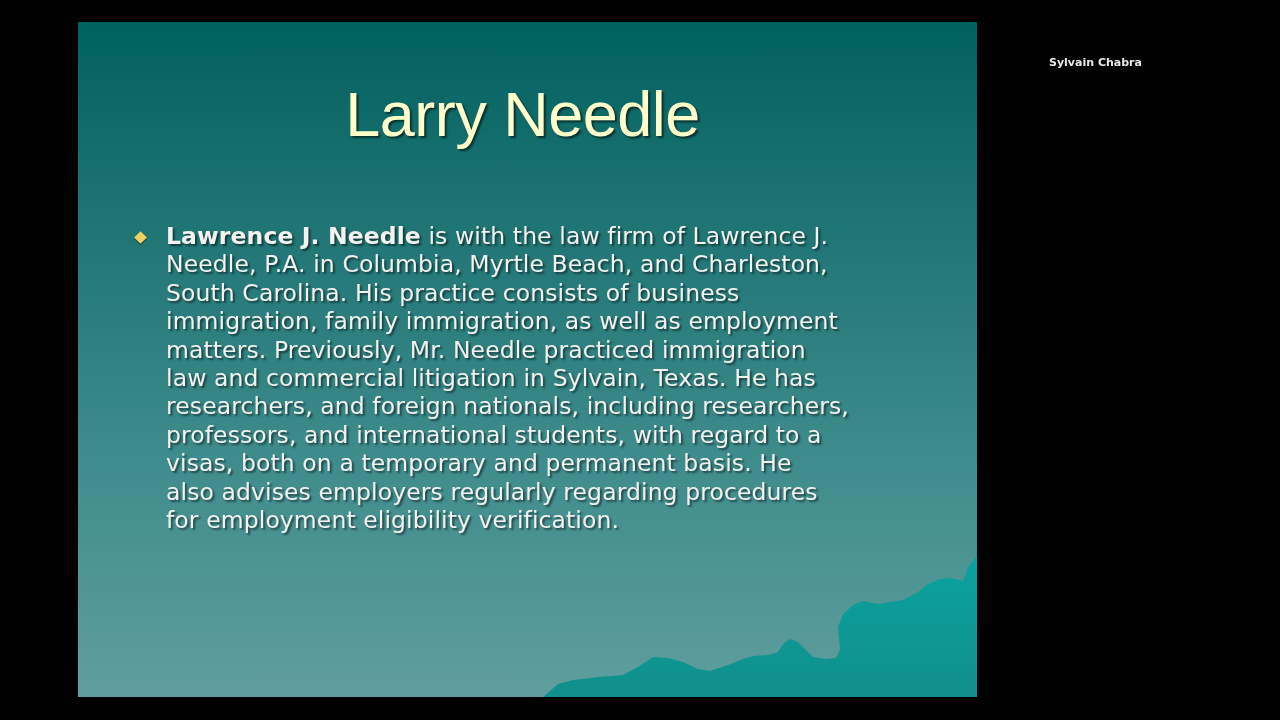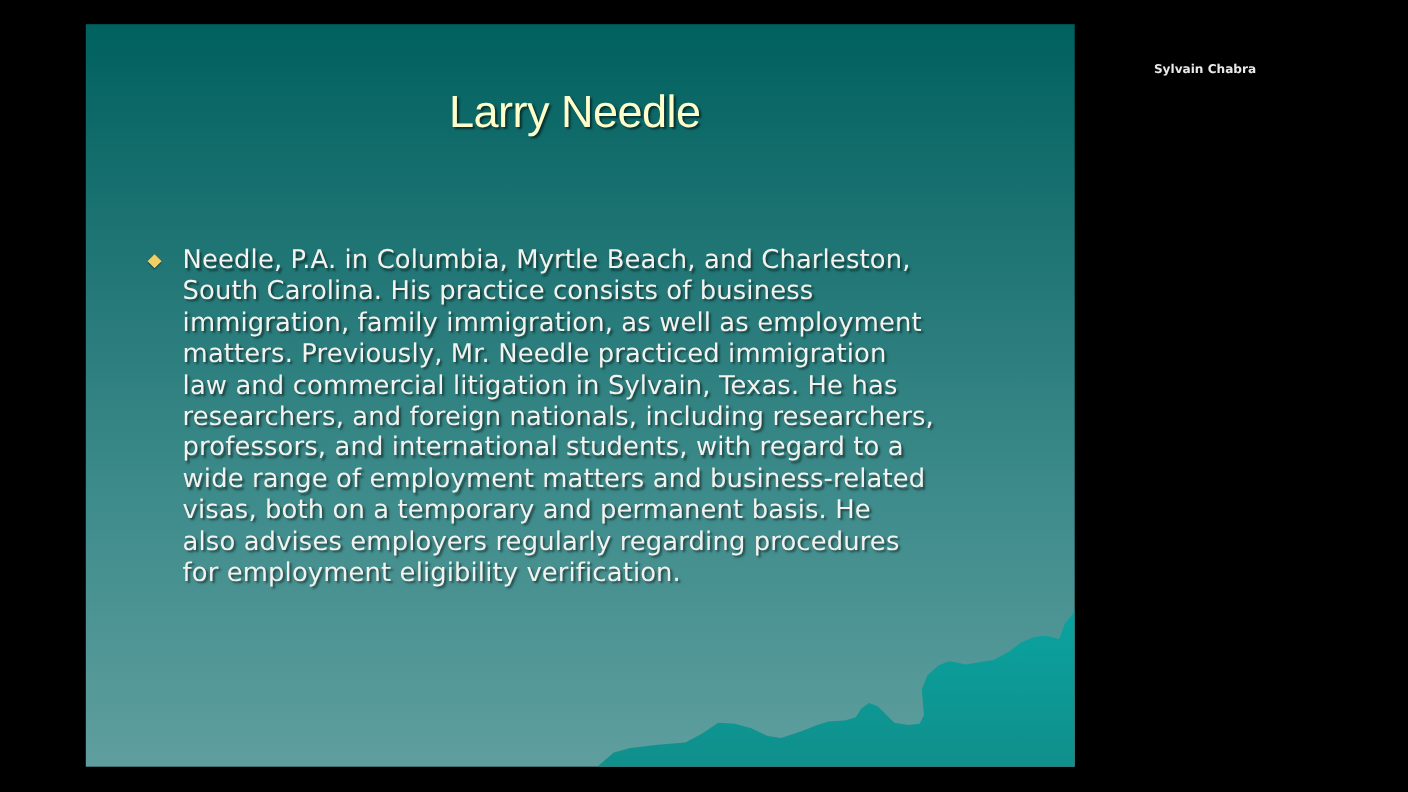--- a/index.html
+++ b/index.html
@@ -7,21 +7,21 @@
     width:1280px; height:720px; background:#000; position:relative; overflow:hidden;
     font-family:"DejaVu Sans", sans-serif;
   }
   .slide {
     position:absolute; left:78px; top:22px; width:899px; height:675px;
     background:linear-gradient(180deg,#00615f 0%,#1f7574 30%,#3f8c8c 65%,#5f9e9e 100%);
     overflow:hidden;
   }
   .slide-title {
     position:absolute; left:0; width:889px; top:56px; text-align:center;
-    font-family:"Liberation Sans", sans-serif; font-size:41px; color:#ffffcc;
+    font-family:"Liberation Sans", sans-serif; font-size:63px; color:#ffffcc;
     letter-spacing:-0.5px;
     text-shadow:2px 2px 2px rgba(0,0,0,0.55);
   }
   .bullet-row { position:absolute; left:54px; top:200px; width:800px; }
   .bullet-icon {
     position:absolute; left:4px; top:11px; width:9px; height:9px;
     background:#f2cf62; transform:rotate(45deg);
     box-shadow:1px 1px 1px rgba(0,0,0,0.4);
   }
   .bullet-text {
@@ -50,28 +50,28 @@
       </linearGradient>
     </defs>
     <path fill="url(#mg)" d="M465 675 L480 662 L495 658 L520 655 L545 653 L560 645 L575 635 L590 636 L605 640 L620 647 L632 649 L650 643 L665 637 L675 634 L690 633 L700 630 L705 622 L712 617 L720 620 L728 628 L735 635 L748 637 L758 636 L762 628 L760 605 L765 592 L775 583 L785 579 L800 582 L812 580 L825 578 L840 570 L850 562 L862 557 L873 556 L885 559 L890 545 L898 535 L899 530 L899 675 Z"></path>
   </svg>
 
   <div class="slide-title">Larry Needle</div>
 
   <div class="bullet-row">
     <span class="bullet-icon"></span>
     <div class="bullet-text">
+      <span class="line"><b>Lawrence J. Needle</b><span> is with the law firm of Lawrence J.</span></span>
       <span class="line">Needle, P.A. in Columbia, Myrtle Beach, and Charleston,</span>
       <span class="line">South Carolina. His practice consists of business</span>
       <span class="line">immigration, family immigration, as well as employment</span>
       <span class="line">matters. Previously, Mr. Needle practiced immigration</span>
       <span class="line">law and commercial litigation in Sylvain, Texas. He has</span>
       <span class="line">researchers, and foreign nationals, including researchers,</span>
       <span class="line">professors, and international students, with regard to a</span>
-      <span class="line">wide range of employment matters and business-related</span>
       <span class="line">visas, both on a temporary and permanent basis. He</span>
       <span class="line">also advises employers regularly regarding procedures</span>
       <span class="line">for employment eligibility verification.</span>
     </div>
   </div>
 </div>
 
 <div class="presenter">Sylvain Chabra</div>
 
 </body></html>

